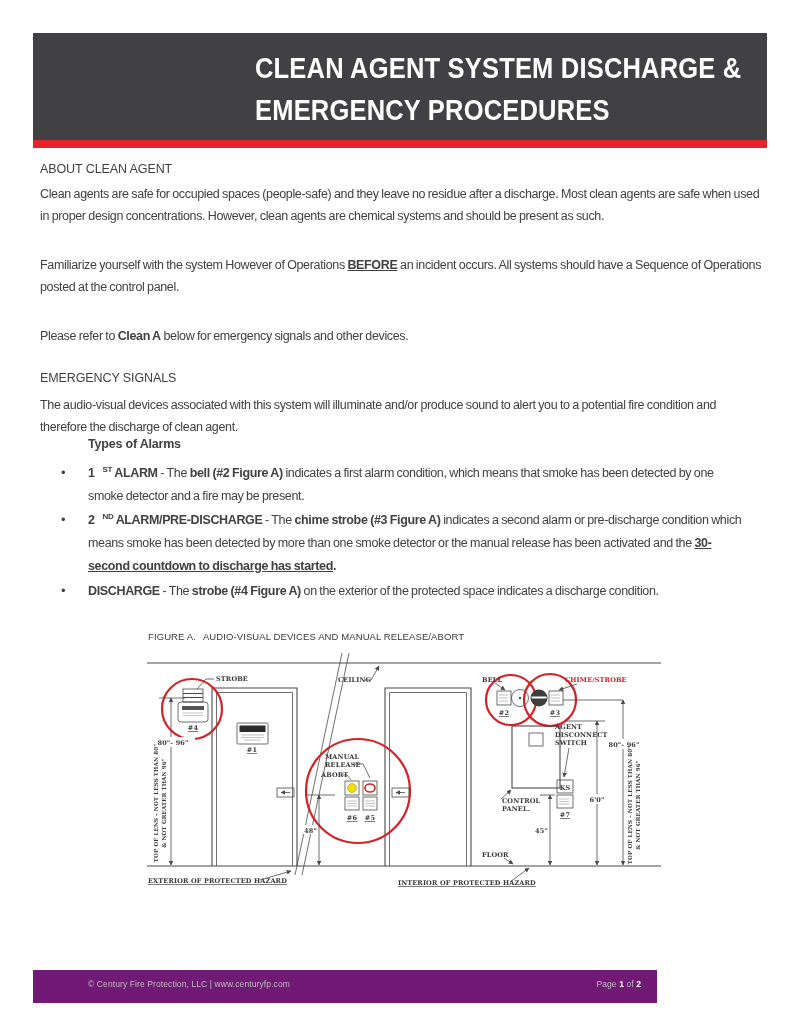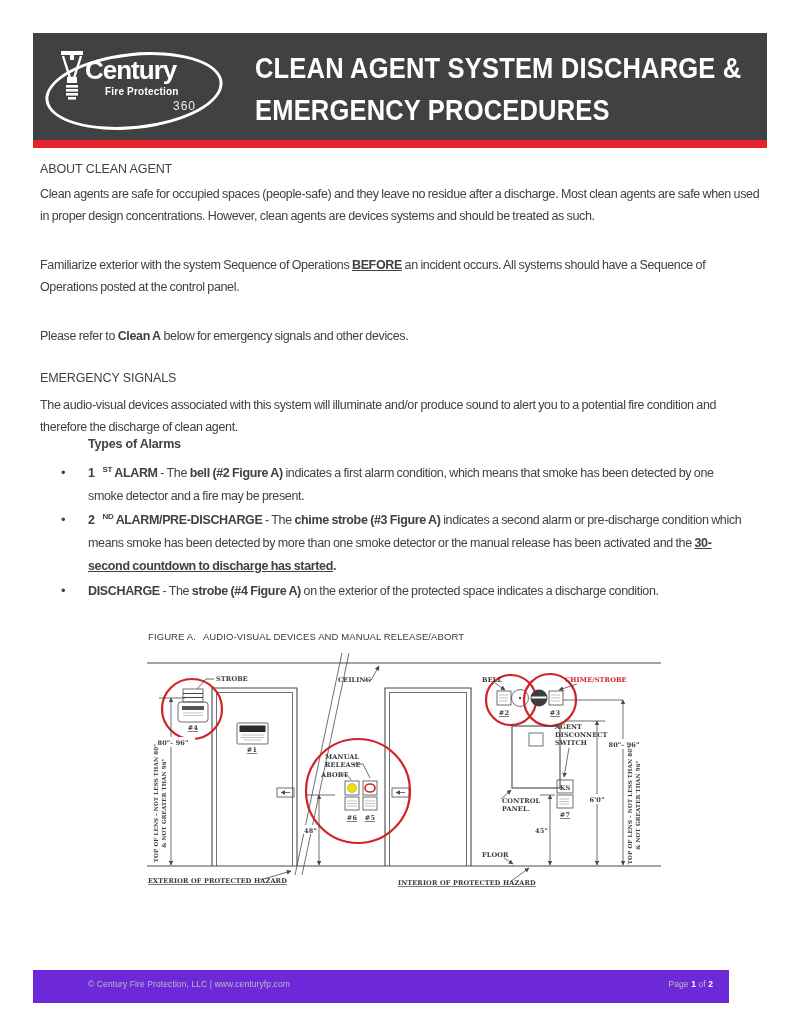--- a/index.html
+++ b/index.html
@@ -36,57 +36,41 @@
   .tr{font-size:6.5px;fill:#d42127 !important;letter-spacing:.15px;}
   .ts{font-size:5.6px;letter-spacing:.1px;}
   .u{text-decoration:underline;}
   .ln{stroke:#4a4a4a;stroke-width:1.1;fill:none;}
   .thin{stroke-width:.8;}
   .grayln{stroke:#999;stroke-width:.6;}
   .redc{stroke:#d42127;stroke-width:2.2;fill:none;}
   .wh{fill:#fff;stroke:none;}
 
   
-  .footer{position:absolute;left:33px;top:970px;width:696px;height:33px;background:#6d28d9;font-size:8.5px;color:#bdbdbd;text-decoration:underline;}
+  .footer{position:absolute;left:33px;top:970px;width:624px;height:33px;background:#701a75;font-size:8.5px;color:#bdbdbd;text-decoration:underline;}
   .footer-left{position:absolute;left:55px;top:9px;letter-spacing:.1px;}
   .footer-right{position:absolute;right:16px;top:9px;letter-spacing:.1px;}
   .footer-right .pg{font-weight:bold;color:#fff;}
 </style>
 </head>
 <body>
 
 <div class="hdr">
-  <div class="logo">
-    <div class="logo-ellipse"></div>
-    <svg class="logo-sprinkler" width="26" height="50" viewBox="0 0 26 50">
-      <rect x="2" y="0" width="22" height="4" fill="#fff"></rect>
-      <rect x="11" y="4" width="4" height="5" fill="#fff"></rect>
-      <path d="M4 5 L11 27 H15 L22 5" stroke="#fff" stroke-width="2.4" fill="none"></path>
-      <rect x="8" y="26" width="10" height="6" fill="#fff"></rect>
-      <rect x="7" y="34" width="12" height="2.6" fill="#fff"></rect>
-      <rect x="7" y="38" width="12" height="2.6" fill="#fff"></rect>
-      <rect x="7" y="42" width="12" height="2.6" fill="#fff"></rect>
-      <rect x="9" y="46" width="8" height="2.6" fill="#fff"></rect>
-    </svg>
-    <div class="logo-brand">Century</div>
-    <div class="logo-sub">Fire Protection</div>
-    <div class="logo-badge">360</div>
-  </div>
   <div class="hdr-title">
     <div>CLEAN AGENT SYSTEM DISCHARGE &amp;</div>
     <div>EMERGENCY PROCEDURES</div>
   </div>
 </div>
 <div class="hdr-accent"></div>
 
 <div class="h1" style="top:162px">ABOUT CLEAN AGENT</div>
 
-<div class="para" style="top:183px"><span>Clean agents are safe for occupied spaces (people-safe) and they leave no residue after a discharge. Most clean agents are safe when used in proper design concentrations. However, clean agents are devices systems and should be treated as such.</span></div>
-
-<div class="para" style="top:254px"><span>Familiarize exterior with the system Sequence of Operations </span><span class="ru">BEFORE</span><span> an incident occurs. All systems should have a Sequence of Operations posted at the control panel.</span></div>
+<div class="para" style="top:183px"><span>Clean agents are safe for occupied spaces (people-safe) and they leave no residue after a discharge. Most clean agents are safe when used in proper design concentrations. However, clean agents are chemical systems and should be present as such.</span></div>
+
+<div class="para" style="top:254px"><span>Familiarize yourself with the system However of Operations </span><span class="ru">BEFORE</span><span> an incident occurs. All systems should have a Sequence of Operations posted at the control panel.</span></div>
 
 <div class="para" style="top:325px"><span>Please refer to </span><span class="b">Clean A</span><span> below for emergency signals and other devices.</span></div>
 
 <div class="h1" style="top:371px">EMERGENCY SIGNALS</div>
 
 <div class="para" style="top:394px"><span>The audio-visual devices associated with this system will illuminate and/or produce sound to alert you to a potential fire condition and therefore the discharge of clean agent.</span></div>
 
 <div class="sub" style="top:437px">Types of Alarms</div>
 
 <div class="bullet" style="top:462px"><span class="dot">•</span><span class="b"><span>1</span><sup>ST</sup><span> ALARM</span></span><span> - The </span><span class="b">bell (#2 Figure A)</span><span> indicates a first alarm condition, which means that smoke has been detected by one smoke detector and a fire may be present.</span></div>

